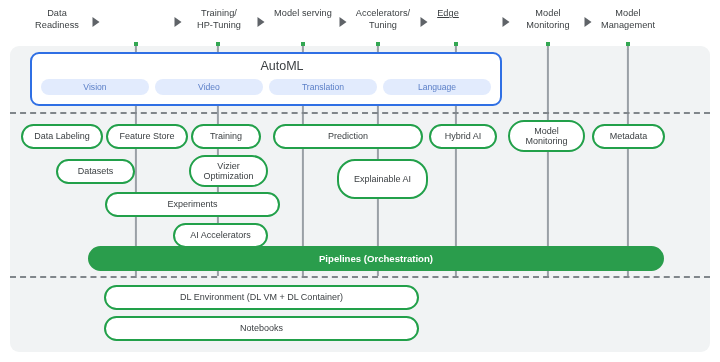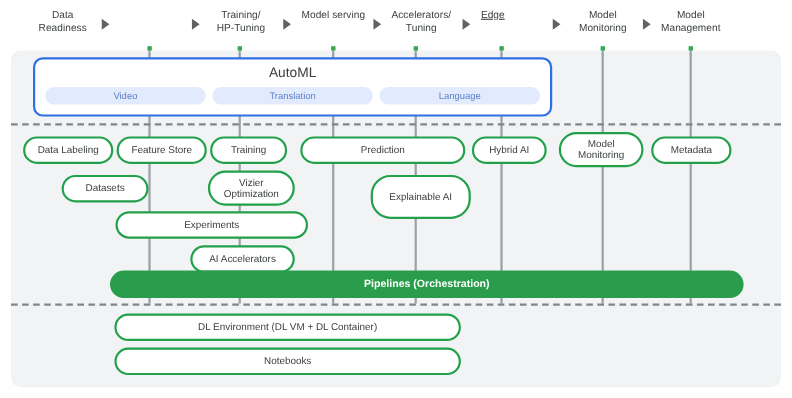--- a/index.html
+++ b/index.html
@@ -67,21 +67,21 @@
   
   #automl{
     position:absolute;
     left:30px;top:52px;width:468px;height:50px;
     background:#ffffff;
     border:2.4px solid #2f6fe4;
     border-radius:9px;
     z-index:4;
   }
   #automl-title{
-    position:absolute;left:0;top:5px;width:100%;
+    position:absolute;left:16px;top:5px;width:100%;
     text-align:center;font-size:12.5px;color:#3c4043;
   }
   #automl-chips{
     position:absolute;left:9px;right:9px;top:25px;
     display:flex;gap:6px;
   }
   .chip{
     flex:1 1 0;
     height:16px;line-height:16px;
     background:#e2ebfd;
@@ -172,20 +172,21 @@
       <div class="rail" style="left: 628px; top: 46px; height: 4px;"></div>
     </div>
   <div id="dashed-layer">
       <div class="dashed" style="top: 112px;"></div>
       <div class="dashed" style="top: 276px;"></div>
     </div>
 
   <div id="automl">
     <div id="automl-title">AutoML</div>
     <div id="automl-chips">
+        <div class="chip">Vision</div>
         <div class="chip">Video</div>
         <div class="chip">Translation</div>
         <div class="chip">Language</div>
       </div>
   </div>
 
   <div id="boxes-layer">
       <div class="gbox" style="left: 21px; top: 124px; width: 82px; height: 25px;">Data Labeling</div>
       <div class="gbox" style="left: 106px; top: 124px; width: 82px; height: 25px;">Feature Store</div>
       <div class="gbox" style="left: 191px; top: 124px; width: 70px; height: 25px;">Training</div>
@@ -197,15 +198,15 @@
       <div class="gbox" style="left: 56px; top: 159px; width: 79px; height: 25px;">Datasets</div>
       <div class="gbox" style="left: 189px; top: 155px; width: 79px; height: 32px;">Vizier
 Optimization</div>
       <div class="gbox" style="left: 337px; top: 159px; width: 91px; height: 40px;">Explainable AI</div>
       <div class="gbox" style="left: 105px; top: 192px; width: 175px; height: 25px;">Experiments</div>
       <div class="gbox" style="left: 173px; top: 223px; width: 95px; height: 25px;">AI Accelerators</div>
       <div class="gbox" style="left: 104px; top: 285px; width: 315px; height: 25px;">DL Environment (DL VM + DL Container)</div>
       <div class="gbox" style="left: 104px; top: 316px; width: 315px; height: 25px;">Notebooks</div>
     </div>
 
-  <div class="gsolid" id="pipelines" style="left: 100px; top: 246px; width: 576px; height: 25px;">Pipelines (Orchestration)</div>
+  <div class="gsolid" id="pipelines" style="left: 88px; top: 246px; width: 576px; height: 25px;">Pipelines (Orchestration)</div>
 
 </div>
 
 </body></html>

